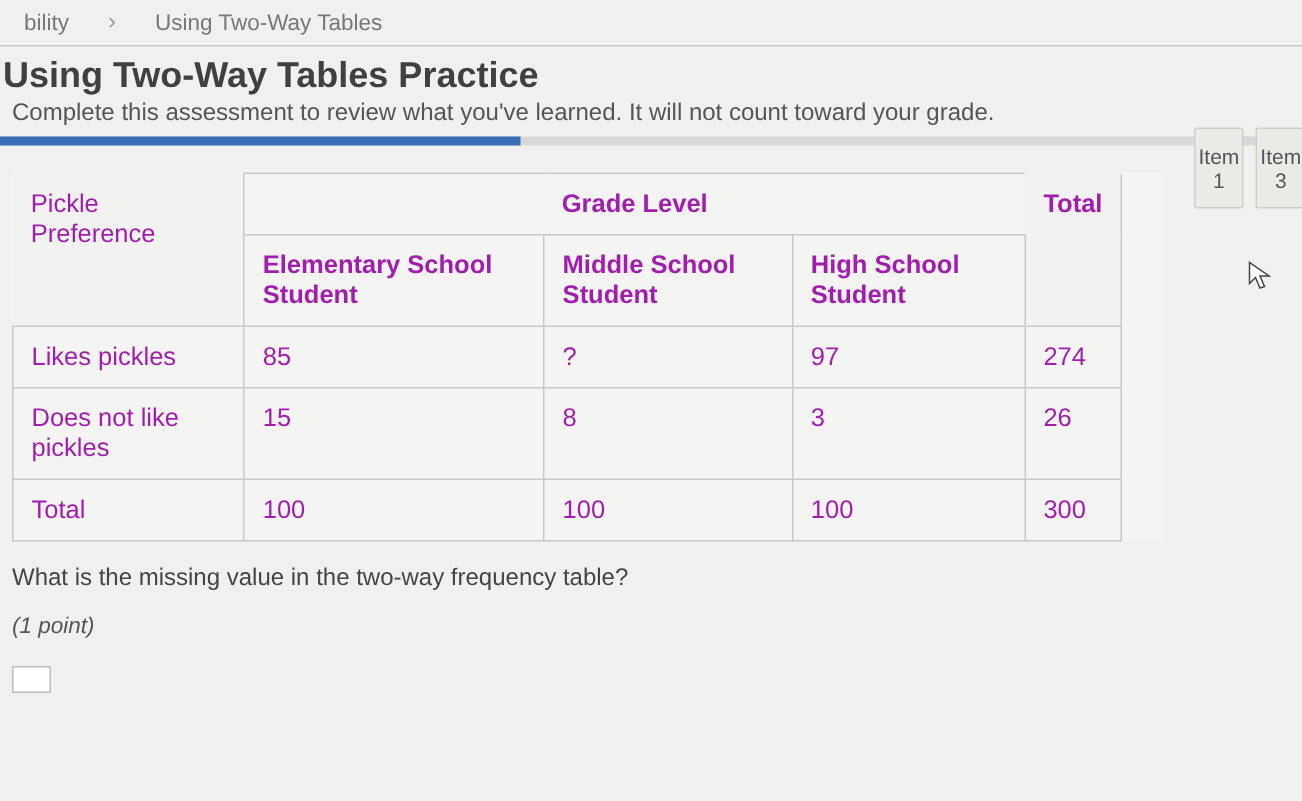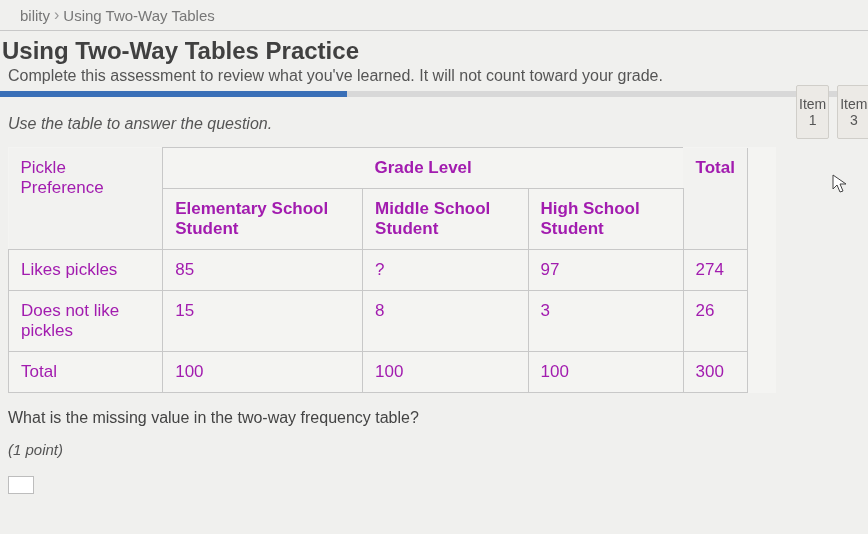--- a/index.html
+++ b/index.html
@@ -6,27 +6,26 @@
   body {
     font-family: Arial, Helvetica, sans-serif;
     background: #f0f0ee;
     color: #444;
     width: 868px;
     height: 534px;
     overflow: hidden;
     position: relative;
   }
   .breadcrumb {
-    padding: 6px 10px 6px 4px;
+    padding: 6px 10px 6px 16px;
     font-size: 15px;
     color: #777;
     display: flex;
     align-items: center;
-    gap: 4px;
-    margin-left: 16px;
+    gap: 26px;
   }
   .breadcrumb .sep { color: #999; font-size: 16px; }
   .titlebar {
     border-top: 1px solid #c8c8c8;
     padding: 4px 0 0 0;
   }
   .titlebar h1 {
     font-size: 24px;
     font-weight: 600;
     color: #404040;
@@ -146,21 +145,20 @@
 <div class="titlebar">
   <h1>Using Two-Way Tables Practice</h1>
   <div class="subtitle">Complete this assessment to review what you've learned. It will not count toward your grade.</div>
   <div class="progress">
     <div class="fill"></div>
   </div>
 </div>
 
 <div class="main">
   <div class="content">
-    <div class="instruction">Use the table to answer the question.</div>
 
     <div class="table-wrap">
     <table>
       <tbody>
             <tr>
         <td class="corner" rowspan="2">Pickle Preference</td>
         <td class="spanner" colspan="3">Grade Level</td>
         <td class="corner" rowspan="2" style="font-weight:700;">Total</td>
       </tr>
       <tr>

